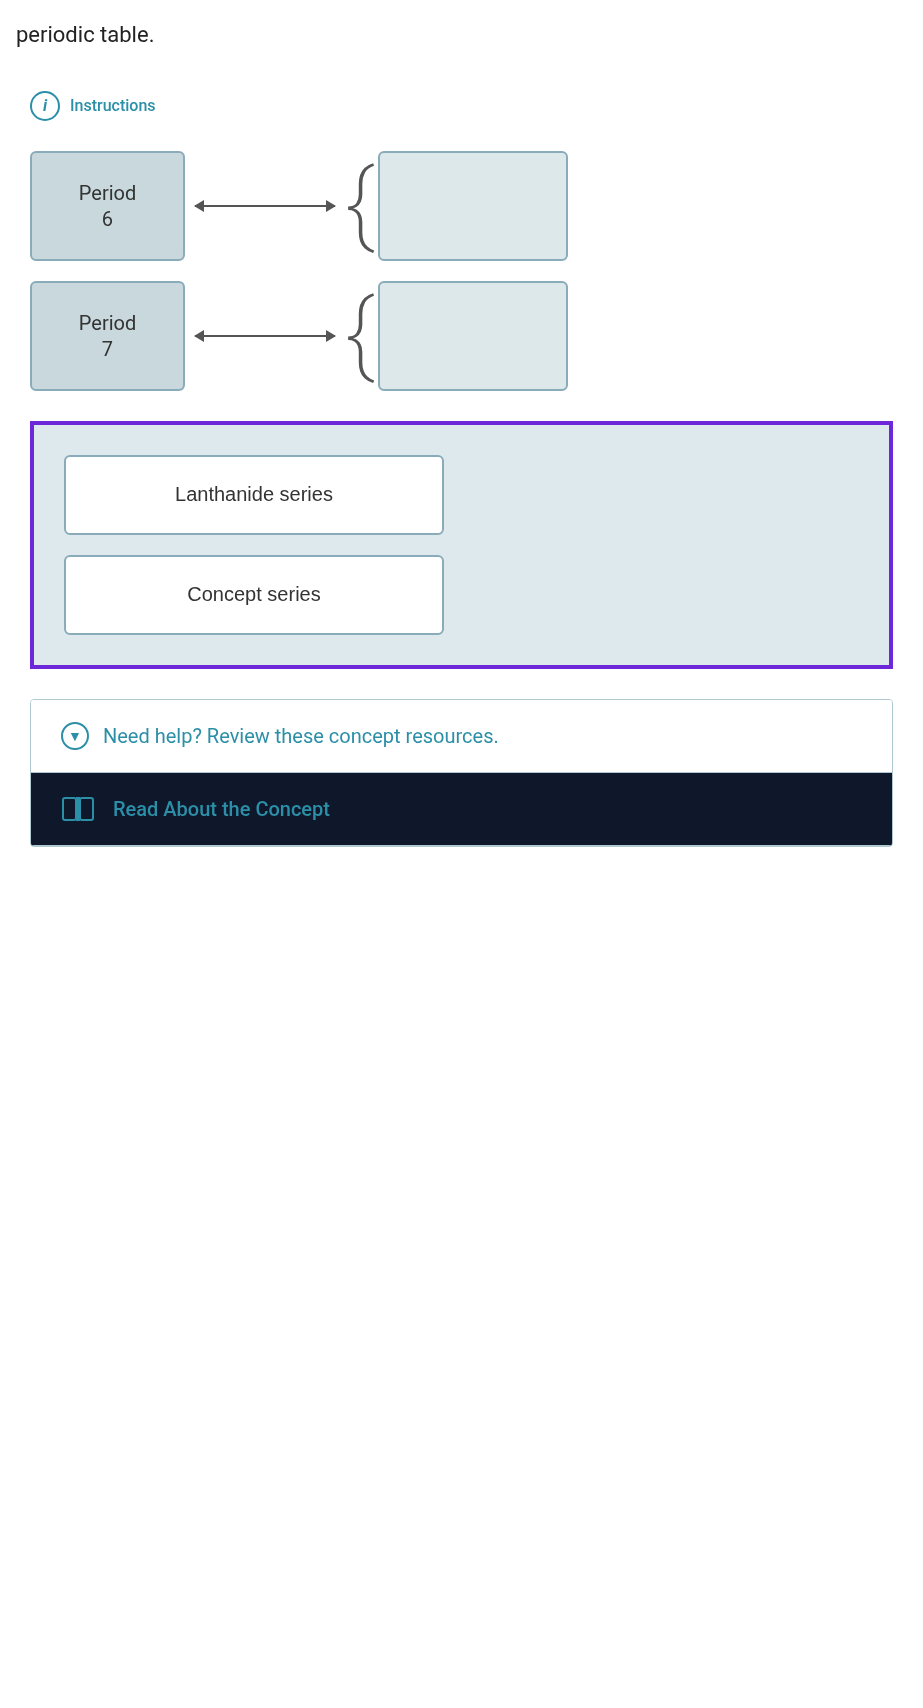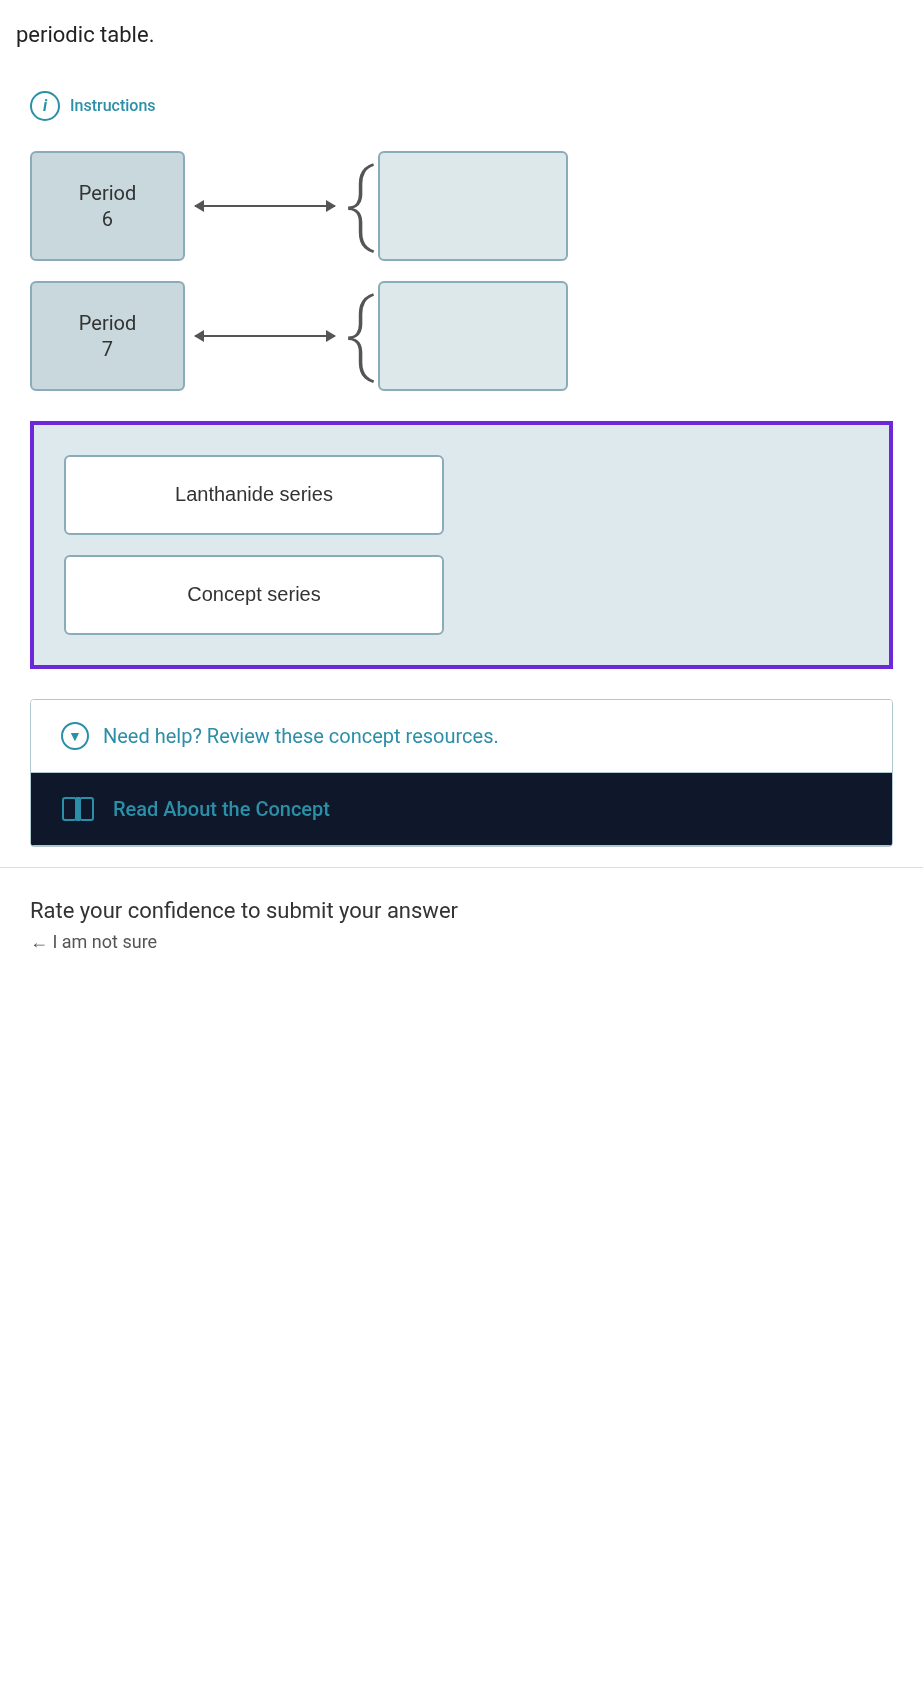--- a/index.html
+++ b/index.html
@@ -338,18 +338,14 @@
             <line x1="14" y1="24" x2="18" y2="24" stroke="#2b8fa8" stroke-width="2"></line>
             <line x1="16" y1="2" x2="16" y2="24" stroke="#2b8fa8" stroke-width="2"></line>
           </svg>
         </div>
         <span class="read-concept-text">Read About the Concept</span>
       </div>
     </div>
 
   </div>
 
-  <div class="rate-section">
-    <div class="rate-title">Rate your confidence to submit your answer</div>
-    <div class="rate-subtitle">← I am not sure</div>
-  </div>
 
 </div>
 
 </body></html>

